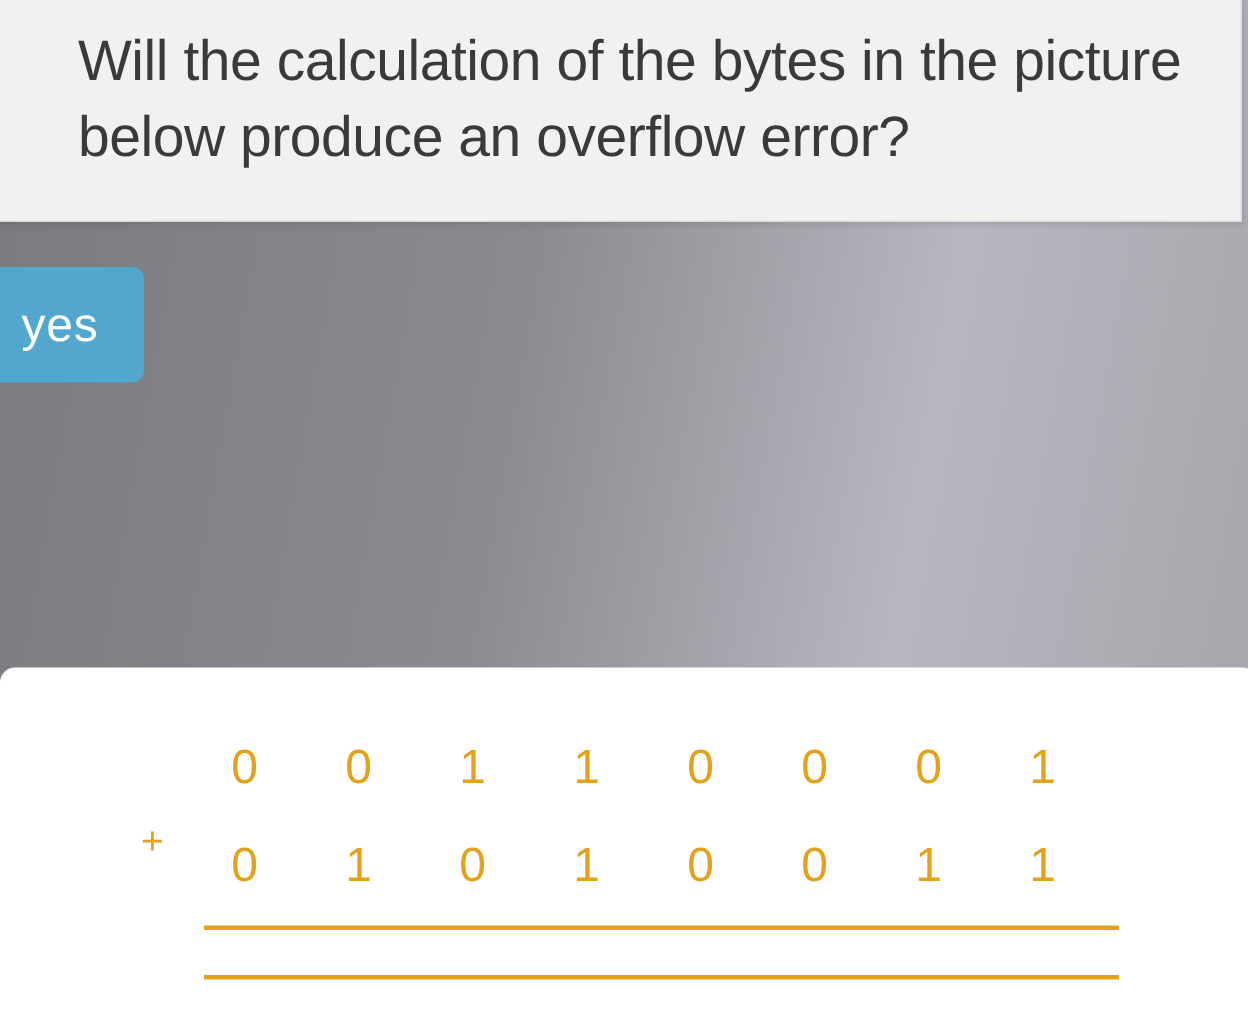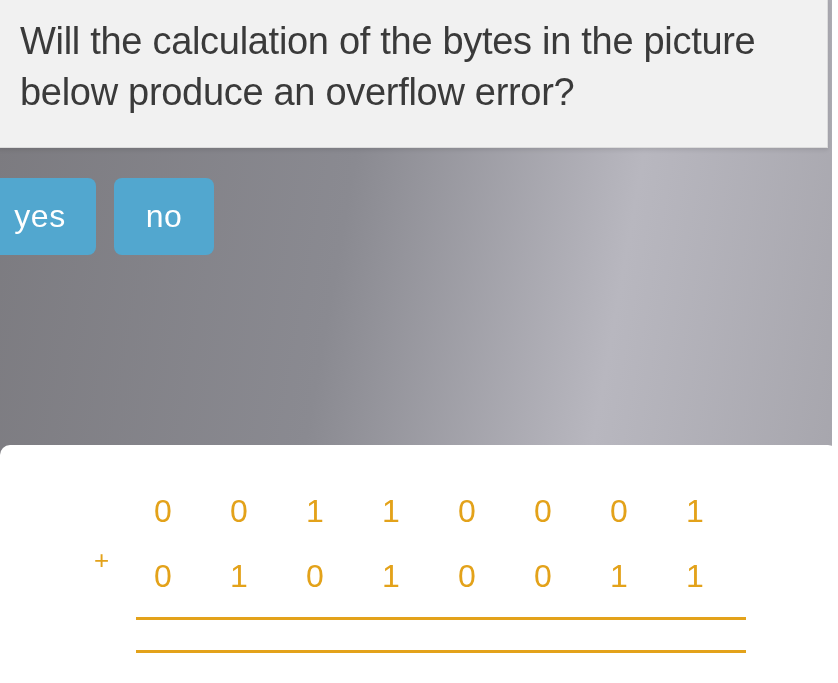--- a/index.html
+++ b/index.html
@@ -18,20 +18,21 @@
     top: -2px;
     left: -2px;
     width: 830px;
   }
   .question-text {
     font-size: 38px;
     line-height: 1.35;
     color: #3a3a3a;
     font-weight: 400;
     letter-spacing: -0.3px;
+    margin-left: 32px;
   }
   .answers {
     display: flex;
     gap: 18px;
     padding: 28px 0 28px 0;
     margin-left: -4px;
   }
   .answer-btn {
     background: #52a7cf;
     color: #ffffff;
@@ -93,21 +94,20 @@
 <body>
 
 <div class="right-edge"></div>
 
 <div class="question-card">
   <div class="question-text">Will the calculation of the bytes in the picture below produce an overflow error?</div>
 </div>
 
 <div class="answers">
   <button class="answer-btn yes">yes</button>
-  <button class="answer-btn">no</button>
 </div>
 
 <div class="calc-card">
   <div class="calc-inner">
     <div class="plus">+</div>
 
     <div class="bit-row">
       <span class="bit-cell">0</span>
       <span class="bit-cell">0</span>
       <span class="bit-cell">1</span>

